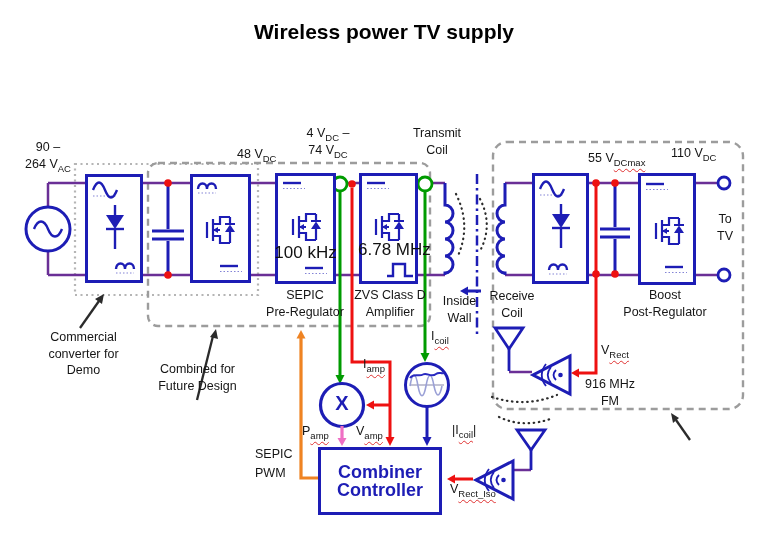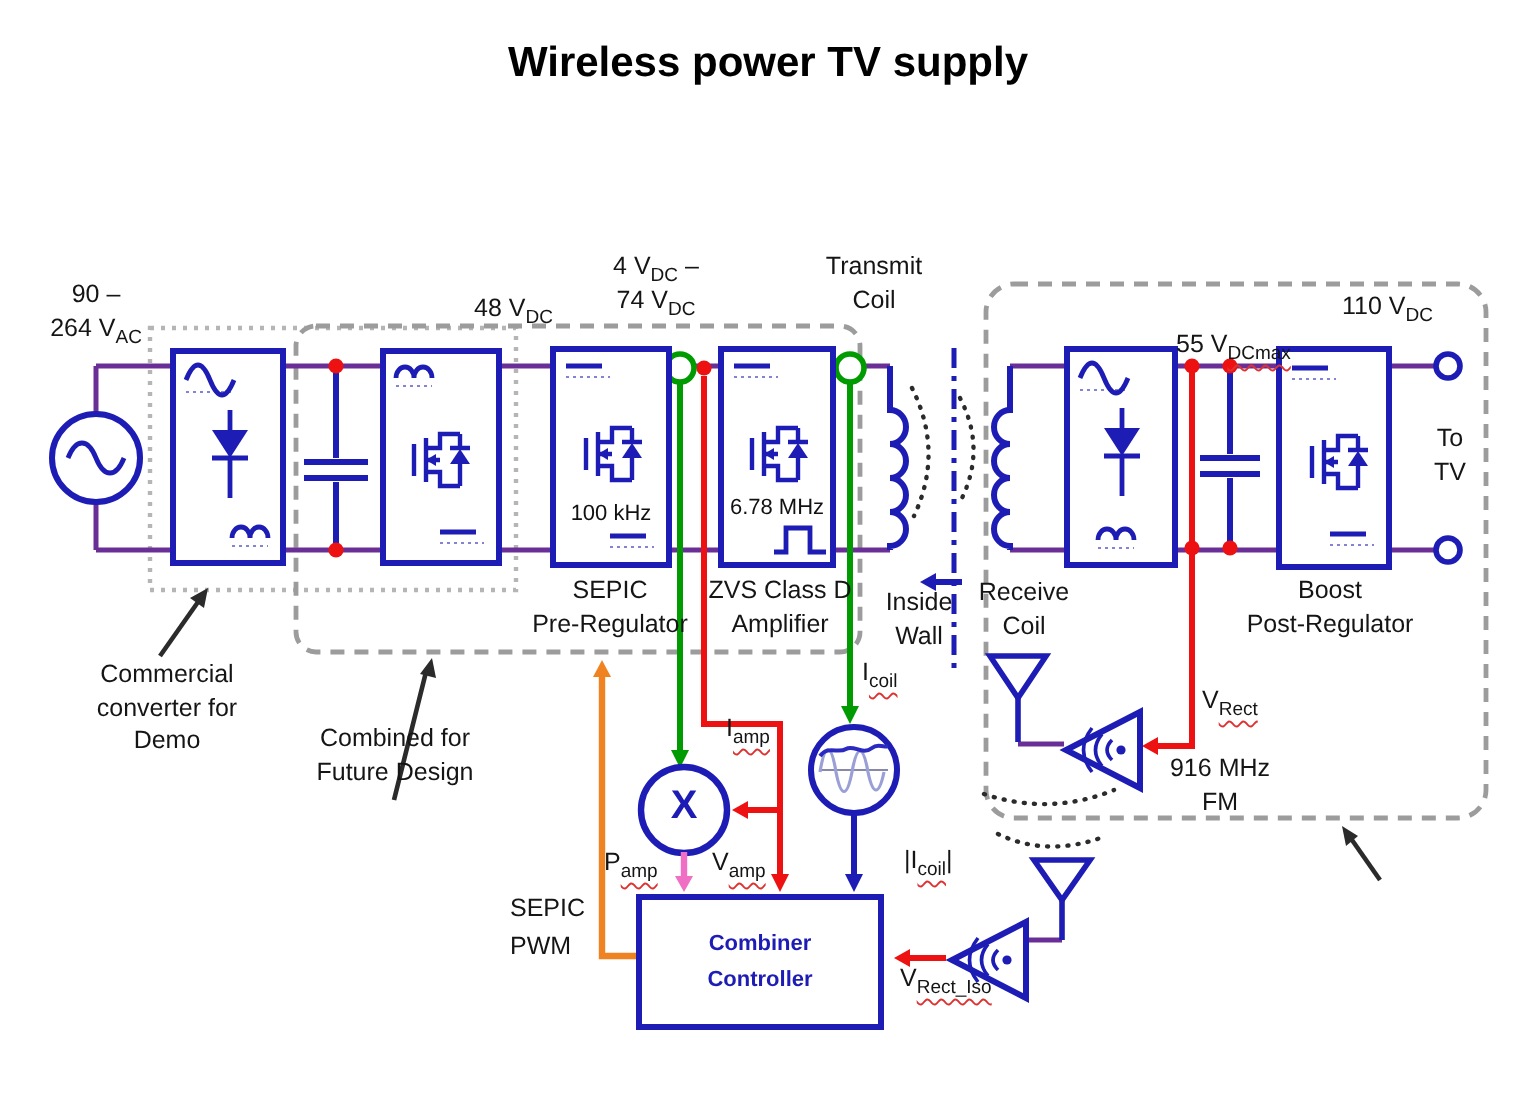--- a/index.html
+++ b/index.html
@@ -24,34 +24,34 @@
   .sE{stroke:var(--c-env);fill:none}
   .fB{fill:var(--c-blue);stroke:none}
   .fG{fill:var(--c-green);stroke:none}
   .fR{fill:var(--c-red);stroke:none}
   .fO{fill:var(--c-orange);stroke:none}
   .fK{fill:var(--c-pink);stroke:none}
   .fBk{fill:#2b2b2b;stroke:none}
   .wFill{fill:#fff}
   .blk{position:absolute;background:#fff;border:3px solid var(--c-blue);box-sizing:border-box;}
   .blk svg{position:absolute;}
-  .freq{position:absolute;left:-4px;right:-4px;bottom:18px;text-align:center;font-size:11px;
+  .freq{position:absolute;left:-4px;right:-4px;bottom:18px;text-align:center;font-size:17px;
          white-space:nowrap;color:#111;}
   .lbl{position:absolute;font-size:12.5px;line-height:16.5px;color:#151515;}
   .nw{white-space:nowrap;}
   .ctr{text-align:center;}
   sub{font-size:9.5px;line-height:0;}
   .sq{text-decoration-line:underline;text-decoration-style:wavy;
       text-decoration-color:#e03131;text-decoration-thickness:1px;text-underline-offset:2px;}
   #title{position:absolute;left:0;width:768px;top:20px;text-align:center;
          font-size:21px;font-weight:bold;color:#000;}
   #combiner-box{position:absolute;left:318px;top:447px;width:124px;height:68px;
       border:3.5px solid var(--c-blue);box-sizing:border-box;background:#fff;
       display:flex;align-items:center;justify-content:center;text-align:center;
-      font-weight:bold;font-size:11px;line-height:18px;color:var(--c-blue);}
+      font-weight:bold;font-size:18px;line-height:18px;color:var(--c-blue);}
   #x-glyph{position:absolute;left:330px;top:392px;width:24px;text-align:center;
       font-size:20px;font-weight:bold;color:var(--c-blue);}
 </style>
 </head>
 <body>
 
 <div id="canvas">
 
   <div id="title">Wireless power TV supply</div>
 
@@ -328,21 +328,21 @@
   <div id="combiner-box">
     <div>Combiner<br>Controller</div>
   </div>
 
   <div id="x-glyph">X</div>
 
   <div class="lbl ctr" style="left:8px;top:139px;width:80px;">90 –<br>264 V<sub>AC</sub></div>
   <div class="lbl nw" style="left:237px;top:146px;">48 V<sub>DC</sub></div>
   <div class="lbl ctr" style="left:299px;top:125px;width:58px;">4 V<sub>DC</sub> –<br>74 V<sub>DC</sub></div>
   <div class="lbl ctr" style="left:408px;top:125px;width:58px;">Transmit<br>Coil</div>
-  <div class="lbl nw" style="left:588px;top:164px;text-align:right;">55 V<sub class="sq">DCmax</sub></div>
+  <div class="lbl nw" style="left:588px;top:150px;text-align:right;">55 V<sub class="sq">DCmax</sub></div>
   <div class="lbl nw" style="left:671px;top:145px;">110 V<sub>DC</sub></div>
   <div class="lbl ctr" style="left:712px;top:211px;width:26px;">To<br>TV</div>
   <div class="lbl ctr" style="left:253px;top:287px;width:104px;">SEPIC<br>Pre-Regulator</div>
   <div class="lbl ctr" style="left:617px;top:287px;width:96px;">Boost<br>Post-Regulator</div>
   <div class="lbl ctr" style="left:346px;top:287px;width:88px;">ZVS Class D<br>Amplifier</div>
   <div class="lbl ctr" style="left:486px;top:288px;width:52px;">Receive<br>Coil</div>
   <div class="lbl ctr" style="left:441px;top:293px;width:37px;">Inside<br>Wall</div>
   <div class="lbl ctr" style="left:149px;top:361px;width:97px;">Combined for<br>Future Design</div>
   <div class="lbl ctr" style="left:36px;top:329px;width:95px;">Commercial<br>converter for<br>Demo</div>
   <div class="lbl nw" style="left:315px;top:356px;margin-left:48px;">I<sub class="sq">amp</sub></div>

